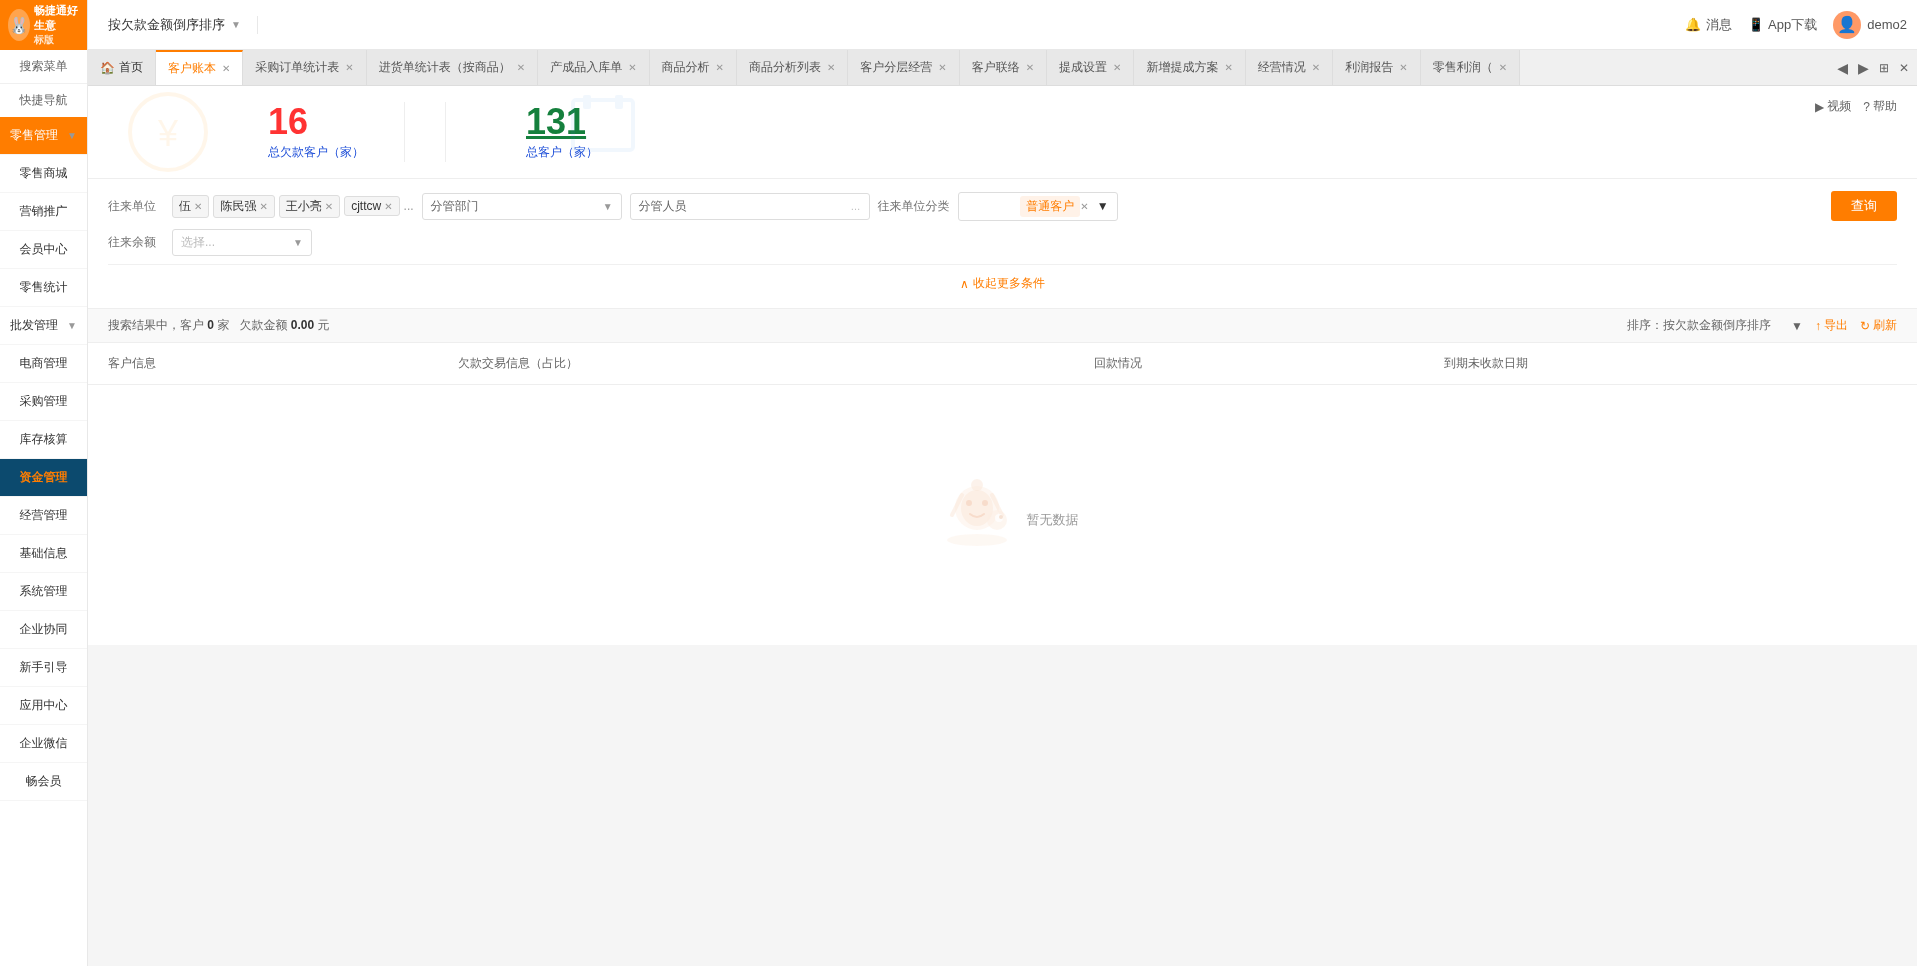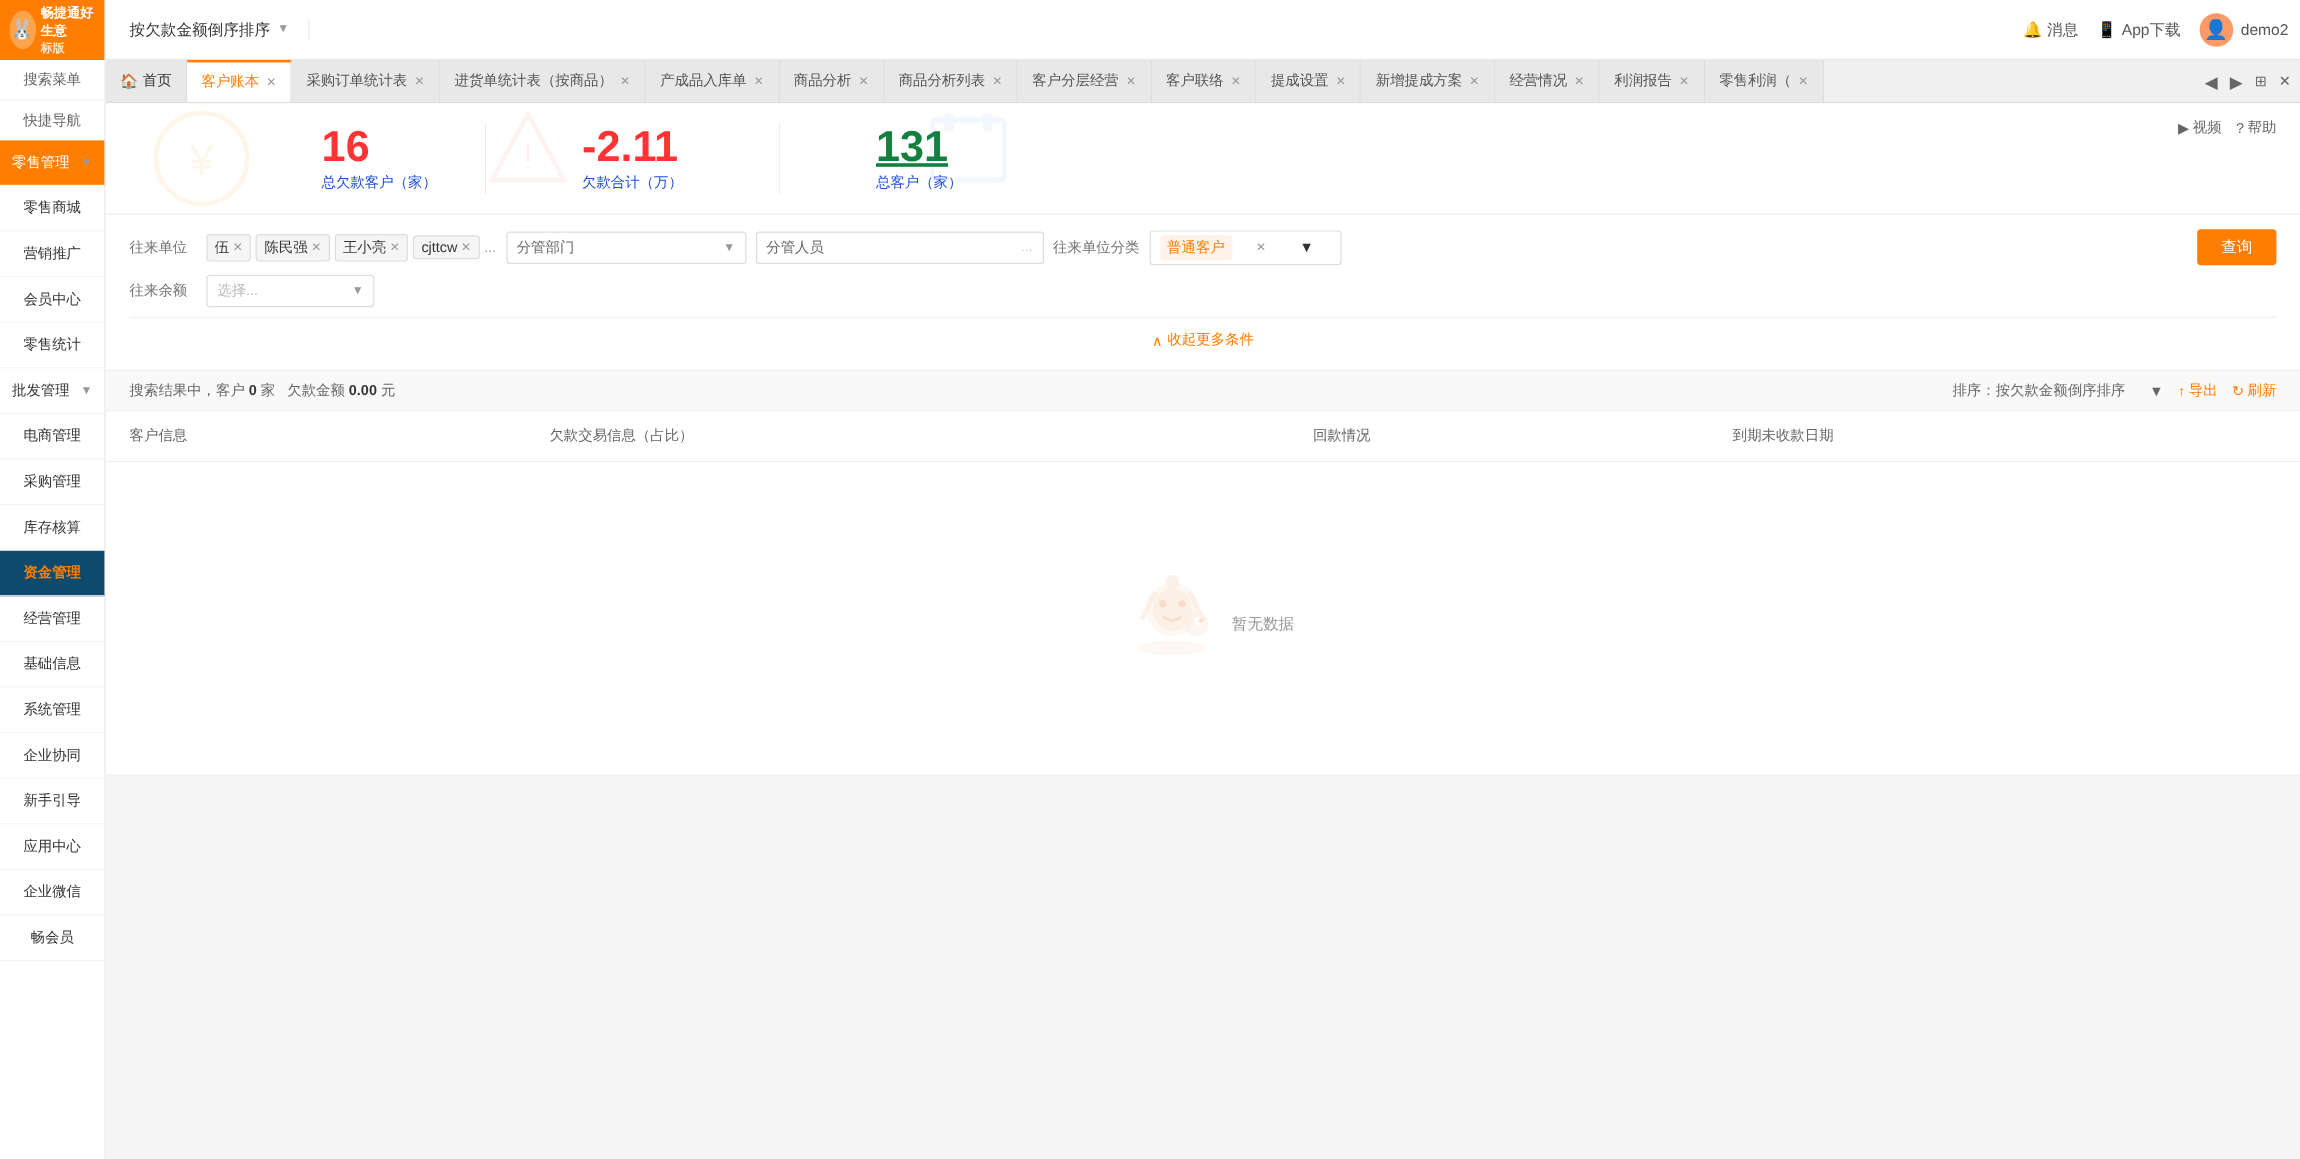--- a/index.html
+++ b/index.html
@@ -56,21 +56,21 @@
     .filter-area { background: #fff; padding: 12px 20px; border-bottom: 1px solid #eee; }
     .filter-row { display: flex; align-items: center; margin-bottom: 8px; flex-wrap: wrap; gap: 8px; }
     .filter-label { color: #737373; font-size: 12px; min-width: 56px; }
     .filter-tags { display: flex; align-items: center; gap: 4px; flex-wrap: wrap; }
     .filter-tag { display: flex; align-items: center; gap: 3px; background: #f5f5f5; border: 1px solid #ddd; border-radius: 3px; padding: 2px 6px; font-size: 12px; color: #333; }
     .filter-tag .tag-close { color: #999; cursor: pointer; font-size: 10px; }
     .filter-more { color: #999; cursor: pointer; font-size: 12px; }
     .filter-select { display: flex; align-items: center; border: 1px solid #ddd; border-radius: 3px; padding: 4px 8px; min-width: 120px; background: #fff; cursor: pointer; gap: 4px; font-size: 12px; color: #666; }
     .filter-select .arrow { color: #999; font-size: 10px; margin-left: auto; }
     .filter-select-wide { min-width: 200px; }
-    .filter-select-tag { display: flex; align-items: center; border: 1px solid #ddd; border-radius: 3px; padding: 3px 8px; background: #fff; cursor: pointer; gap: 20px; font-size: 12px; color: #333; min-width: 160px; }
+    .filter-select-tag { display: flex; align-items: center; border: 1px solid #ddd; border-radius: 3px; padding: 3px 8px; background: #fff; cursor: pointer; gap: 0; font-size: 12px; color: #333; min-width: 160px; justify-content: flex-end; }
     .filter-btn-query { background: #ff7d00; color: #fff; border: none; border-radius: 3px; padding: 6px 20px; font-size: 13px; cursor: pointer; margin-left: auto; }
     .collapse-btn { display: flex; align-items: center; justify-content: center; gap: 4px; color: #ff7d00; font-size: 12px; cursor: pointer; margin: 0 auto; padding: 4px 0; }
 
     
     .result-bar { background: #f9f9f9; padding: 8px 20px; display: flex; align-items: center; justify-content: space-between; border-bottom: 1px solid #eee; }
     .result-info { font-size: 12px; color: #666; }
     .result-info .highlight { color: #333; font-weight: bold; }
     .result-actions { display: flex; align-items: center; gap: 12px; font-size: 12px; color: #666; }
     .result-sort { display: flex; align-items: center; gap: 20px; cursor: pointer; }
     .result-action-btn { display: flex; align-items: center; gap: 3px; cursor: pointer; color: #ff7d00; }
@@ -265,33 +265,20 @@
             <circle cx="40" cy="40" r="38" fill="none" stroke="#ff9900" stroke-width="4"></circle>
             <text x="40" y="54" text-anchor="middle" font-size="36" fill="#ff9900">¥</text>
           </svg>
       </div>
       <div style="position:relative;z-index:1;padding-left:160px;display:flex;align-items:center;flex:1;">
         <div class="stat-block">
           <span class="stat-value">16</span>
           <span class="stat-label">总欠款客户（家）</span>
         </div>
         <div class="stat-divider"></div>
-        <div style="position:relative;padding:0 40px 0 40px;">
-
-          <div style="position:absolute;left:-40px;top:50%;transform:translateY(-50%);opacity:0.08;font-size:60px;color:#ff3333;pointer-events:none;">
-            <svg width="70" height="70" viewBox="0 0 70 70" fill="none">
-                <polygon points="35,5 65,60 5,60" fill="none" stroke="#ff6666" stroke-width="4"></polygon>
-                <text x="35" y="50" text-anchor="middle" font-size="28" fill="#ff6666">!</text>
-              </svg>
-          </div>
-          <div class="stat-block">
-            <span class="stat-value" style="font-weight:900;">-2.11</span>
-            <span class="stat-label">欠款合计（万）</span>
-          </div>
-        </div>
         <div class="stat-divider"></div>
         <div style="position:relative;padding:0 40px;display:flex;align-items:center;gap:20px;">
 
           <div style="position:absolute;right:40px;top:50%;transform:translateY(-50%);opacity:0.07;font-size:60px;pointer-events:none;">
             <svg width="70" height="70" viewBox="0 0 70 70" fill="none">
                 <rect x="5" y="10" width="60" height="50" rx="3" fill="none" stroke="#4499ee" stroke-width="4"></rect>
                 <rect x="15" y="5" width="8" height="14" rx="2" fill="#4499ee"></rect>
                 <rect x="47" y="5" width="8" height="14" rx="2" fill="#4499ee"></rect>
               </svg>
           </div>

